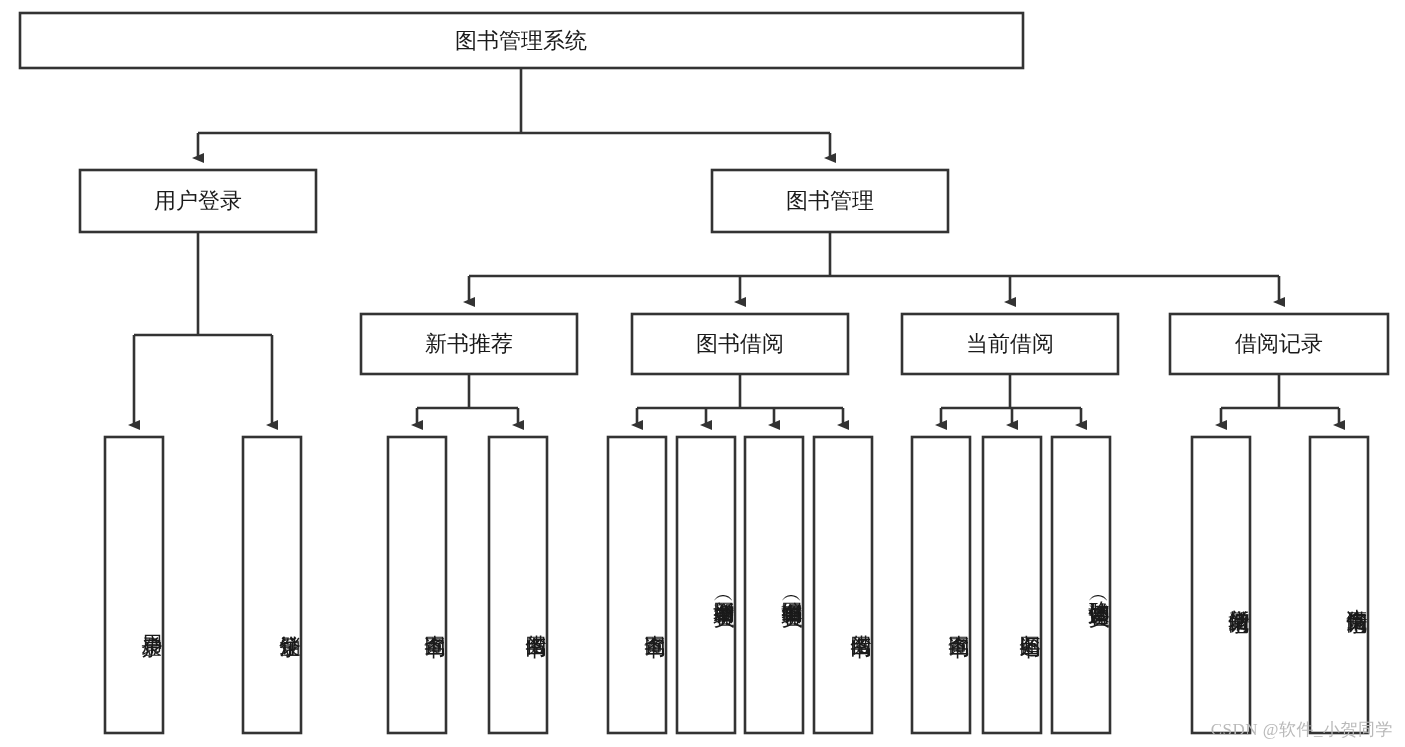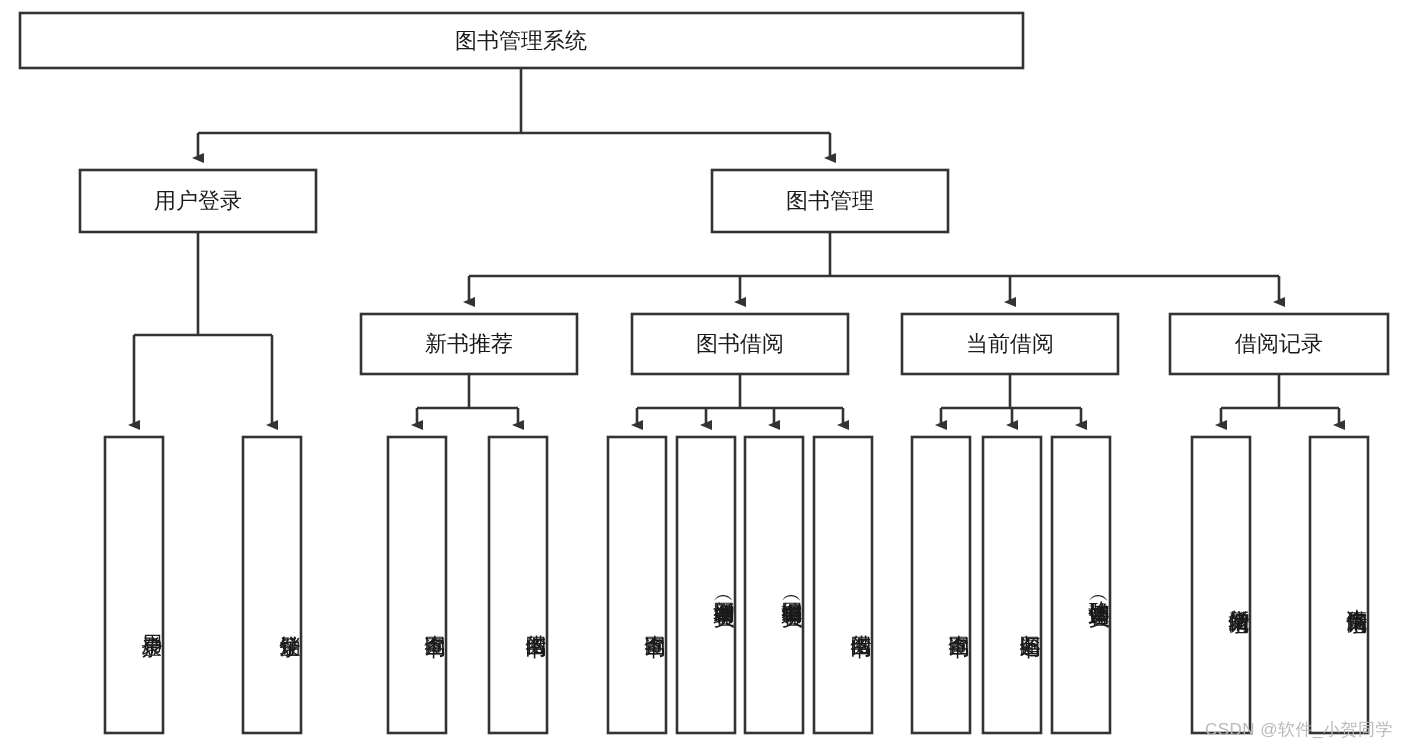--- a/index.html
+++ b/index.html
@@ -62,21 +62,21 @@
     white-space: nowrap;
     display: flex;
     align-items: flex-start;
     justify-content: center;
     pointer-events: none;
   }
   .watermark {
     position: absolute;
     right: 12px;
     bottom: 6px;
-    font-family: Liberation Sans, sans-serif;
+    font-family: Liberation Serif, serif;
     font-size: 17px;
     color: #b9b9b9;
     white-space: nowrap;
     letter-spacing: 0.5px;
     margin-top: 34px;
   }
 </style>
 </head>
 <body>
 

